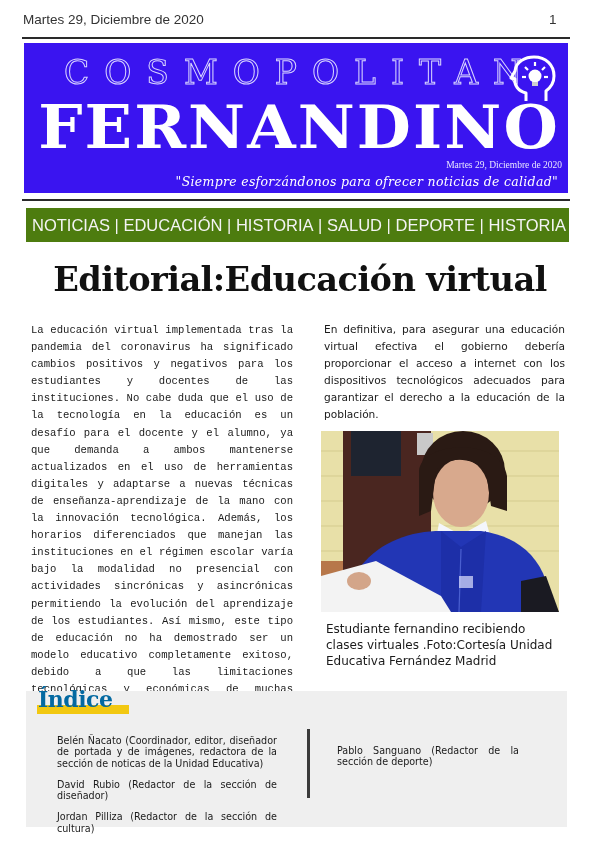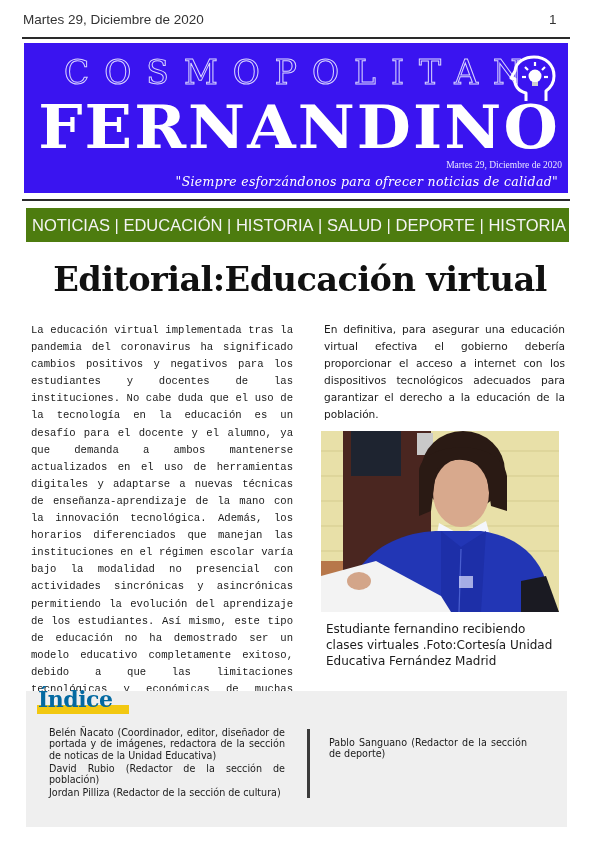--- a/index.html
+++ b/index.html
@@ -28,21 +28,21 @@
   .col-left { position: absolute; left: 31px; top: 322px; width: 262px; font-family: Liberation Mono, monospace; font-size: 10.6px; line-height: 17.1px; text-align: justify; color: #1a1a1a; }
   .col-right { position: absolute; left: 324px; top: 321px; width: 241px; font-family: "DejaVu Sans", sans-serif; font-size: 10.6px; line-height: 17.1px; text-align: justify; color: #1a1a1a; }
 
   .photo { position: absolute; left: 321px; top: 431px; width: 238px; height: 181px; overflow: hidden; background: #e9e2b0; }
   .caption { position: absolute; left: 326px; top: 621px; width: 230px; font-family: "DejaVu Sans", sans-serif; font-size: 12px; line-height: 16px; color: #1a1a1a; }
 
   .index-box { position: absolute; left: 26px; top: 691px; width: 541px; height: 136px; background: #efefef; }
   .index-highlight { position: absolute; left: 37px; top: 705px; width: 92px; height: 9px; background: #f2c811; }
   .index-title { position: absolute; left: 38px; top: 686px; font-family: "DejaVu Serif", serif; font-weight: bold; font-size: 22px; color: #0369a1; letter-spacing: -0.5px; }
   .index-left { position: absolute; left: 47px; top: 725px; width: 240px; font-family: "DejaVu Sans", sans-serif; font-size: 9.6px; line-height: 11.3px; text-align: justify; color: #1a1a1a; }
-  .index-left p, .index-right p { margin: 2px; }
+  .index-left p, .index-right p { margin: 10px; }
   .index-divider { position: absolute; left: 307px; top: 729px; width: 3px; height: 69px; background: #3a3a3a; }
   .index-right { position: absolute; left: 327px; top: 735px; width: 202px; font-family: "DejaVu Sans", sans-serif; font-size: 9.6px; line-height: 11.3px; text-align: justify; color: #1a1a1a; }
 </style>
 </head>
 <body>
 
 <div class="page-header-date">Martes 29, Diciembre de 2020</div>
 <div class="page-number">1</div>
 
 <div class="rule-top"></div>
@@ -112,19 +112,19 @@
     <rect x="138" y="145" width="14" height="12" fill="#dfe3ff" opacity="0.7"></rect>
   </svg>
 </div>
 <div class="caption">Estudiante fernandino recibiendo  clases virtuales .Foto:Cortesía Unidad Educativa Fernández Madrid</div>
 
 <div class="index-box"></div>
 <div class="index-highlight"></div>
 <div class="index-title">Índice</div>
 <div class="index-left">
   <p>Belén Ñacato (Coordinador, editor, diseñador de portada y de imágenes, redactora de la sección de noticas de la Unidad Educativa)</p>
-  <p>David Rubio (Redactor de la sección de población)</p>
+  <p>David Rubio (Redactor de la sección de diseñador)</p>
   <p> Jordan Pilliza (Redactor de la sección de cultura)</p>
 </div>
 <div class="index-divider"></div>
 <div class="index-right">
   <p>Pablo Sanguano (Redactor de la sección de deporte)</p>
 </div>
 
 </body></html>

